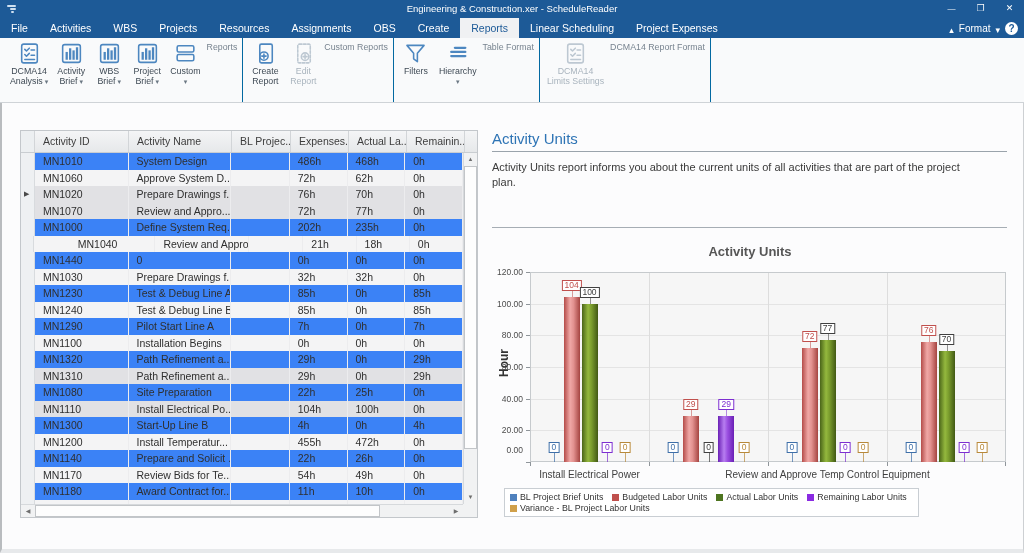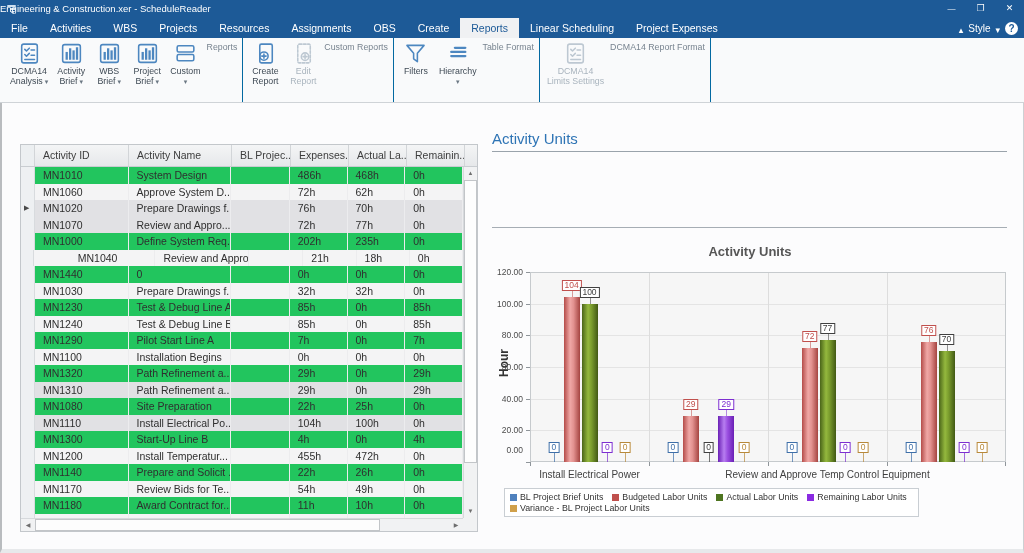--- a/index.html
+++ b/index.html
@@ -4,21 +4,21 @@
 <style>
   * { box-sizing: border-box; margin: 0; padding: 0; }
   html,body { width:1024px; height:553px; overflow:hidden; background:#fff;
     font-family:"Liberation Sans", sans-serif; -webkit-font-smoothing:antialiased; }
 
   
   .titlebar { height:18px; background:#1d5a97; position:relative; display:flex; align-items:center; }
   .app-logo { width:11px; height:9px; margin-left:7px; display:flex; flex-direction:column; gap:1px; }
   .app-logo i { display:block; background:#cfe0f0; height:2px; border-radius:1px; }
   .app-logo i:nth-child(1){ width:9px; } .app-logo i:nth-child(2){ width:6px; margin:0 auto;} .app-logo i:nth-child(3){ width:3px; margin:0 auto;}
-  .win-title { position:absolute; left:0; right:0; text-align:left; color:#fff; font-size:9.5px; line-height:18px; }
+  .win-title { position:absolute; left:0; right:0; text-align:center; color:#fff; font-size:9.5px; line-height:18px; }
   .win-controls { margin-left:auto; display:flex; height:18px; z-index:2; }
   .win-btn { width:29px; text-align:center; color:#fff; font-size:9px; line-height:17px; cursor:default; }
   .win-btn.min::before{ content:"—"; font-size:8px; }
   .win-btn.restore::before{ content:"❐"; }
   .win-btn.close::before{ content:"✕"; }
 
   
   .tabbar { height:20px; background:#1d5a97; display:flex; align-items:stretch; color:#fff; }
   .tab { padding:0 11px; font-size:10.5px; line-height:20px; white-space:nowrap; }
   .tab.active { background:#f0f1f3; color:#1d5a97; }
@@ -39,22 +39,22 @@
   .rbtn .cap { font-size:8.8px; line-height:10px; color:#3f4a55; text-align:center; white-space:nowrap; }
   .rbtn.disabled .cap { color:#a9b4be; }
   .cap .dd { font-size:7px; color:#6b7783; }
   .rgroup-label { font-size:8.8px; color:#77838f; text-align:center; padding:2px 2px 3px 2px; white-space:nowrap; }
 
   
   .content { position:relative; height:450px; background:#fcfcfd;
     border-left:2px solid #b9bcbf; border-right:1px solid #cdd0d3; border-bottom:4px solid #e7e9eb; }
 
   
-  .grid { position:absolute; left:18px; top:41px; width:458px; height:388px;
-    border:1px solid #c3c7cb; background:#22c55e; overflow:hidden; }
+  .grid { position:absolute; left:18px; top:27px; width:458px; height:388px;
+    border:1px solid #c3c7cb; background:#3b82f6; overflow:hidden; }
   .g-head { display:flex; height:22px; background:linear-gradient(#f4f5f6,#e6e8ea);
     border-bottom:1px solid #c9cdd1; }
   .g-hcell { font-size:10.5px; color:#3d3d3d; line-height:21px; padding-left:8px;
     border-right:1px solid #d2d5d8; overflow:hidden; white-space:nowrap; }
   .g-hsel { width:14px; background:#eceff1; border-right:1px solid #d2d5d8; }
   .g-rows { position:absolute; top:22px; left:0; right:14px; bottom:13px; overflow:hidden; }
   .g-row { display:flex; height:16.5px; font-size:10.5px; color:#2f2f2f; }
   .g-row.stripe { background:#f4f4f5; }
   .g-row.selected { background:#e1e1e4; }
   .g-cell { line-height:16.5px; padding-left:8px; border-right:1px solid #ececee;
@@ -133,21 +133,21 @@
       <div class="tab">Resources</div>
       <div class="tab">Assignments</div>
       <div class="tab">OBS</div>
       <div class="tab">Create</div>
       <div class="tab active">Reports</div>
       <div class="tab">Linear Scheduling</div>
       <div class="tab">Project Expenses</div>
     </span>
   <span class="tabbar-right">
     <span class="collapse-arrow"></span>
-    <span class="style-label">Style</span>
+    <span class="style-label">Format</span>
     <span class="style-arrow"></span>
     <span class="help-btn">?</span>
   </span>
 </div>
 
 <div class="ribbon">
     <div class="rgroup">
       <div class="rbuttons">
         <div class="rbtn">
           <div class="icon"><svg viewBox="0 0 24 24" width="25" height="25" fill="none" stroke="currentColor" stroke-width="1.5" stroke-linecap="round" stroke-linejoin="round">
@@ -493,20 +493,21 @@
       <div class="arr left">◀</div>
       <div class="thumb"></div>
       <div class="arr right">▶</div>
     </div>
     <div class="sb-corner"></div>
   </div>
 
   <div class="panel">
     <div class="panel-title">Activity Units</div>
     <div class="rule1"></div>
+    <div class="panel-desc">Activity Units report informs you about the current units of all activities that are part of the project plan.</div>
     <div class="rule2"></div>
 
     <div class="chart-root">
       <div class="chart-title">Activity Units</div>
       <div class="ylab">Hour</div>
       <div class="plot"></div>
       <div class="legend">
           <div class="legend-item">
             <div class="sw" style="background: rgb(79, 129, 189);"></div>
             <div class="lt">BL Project Brief Units</div>

